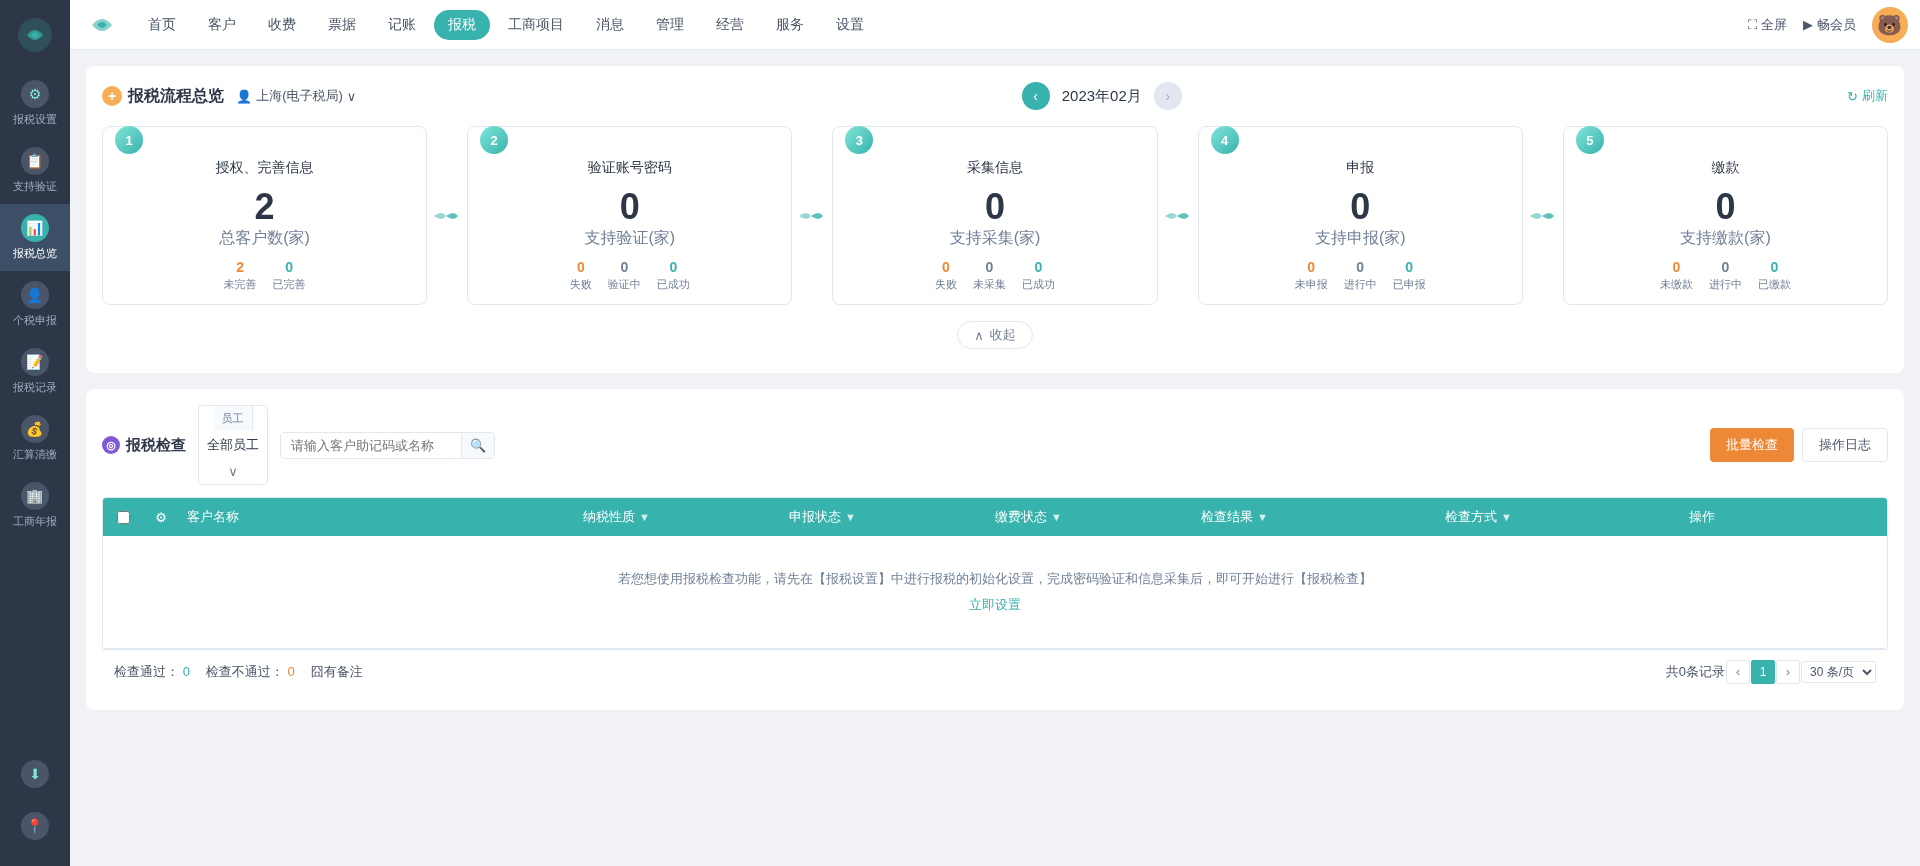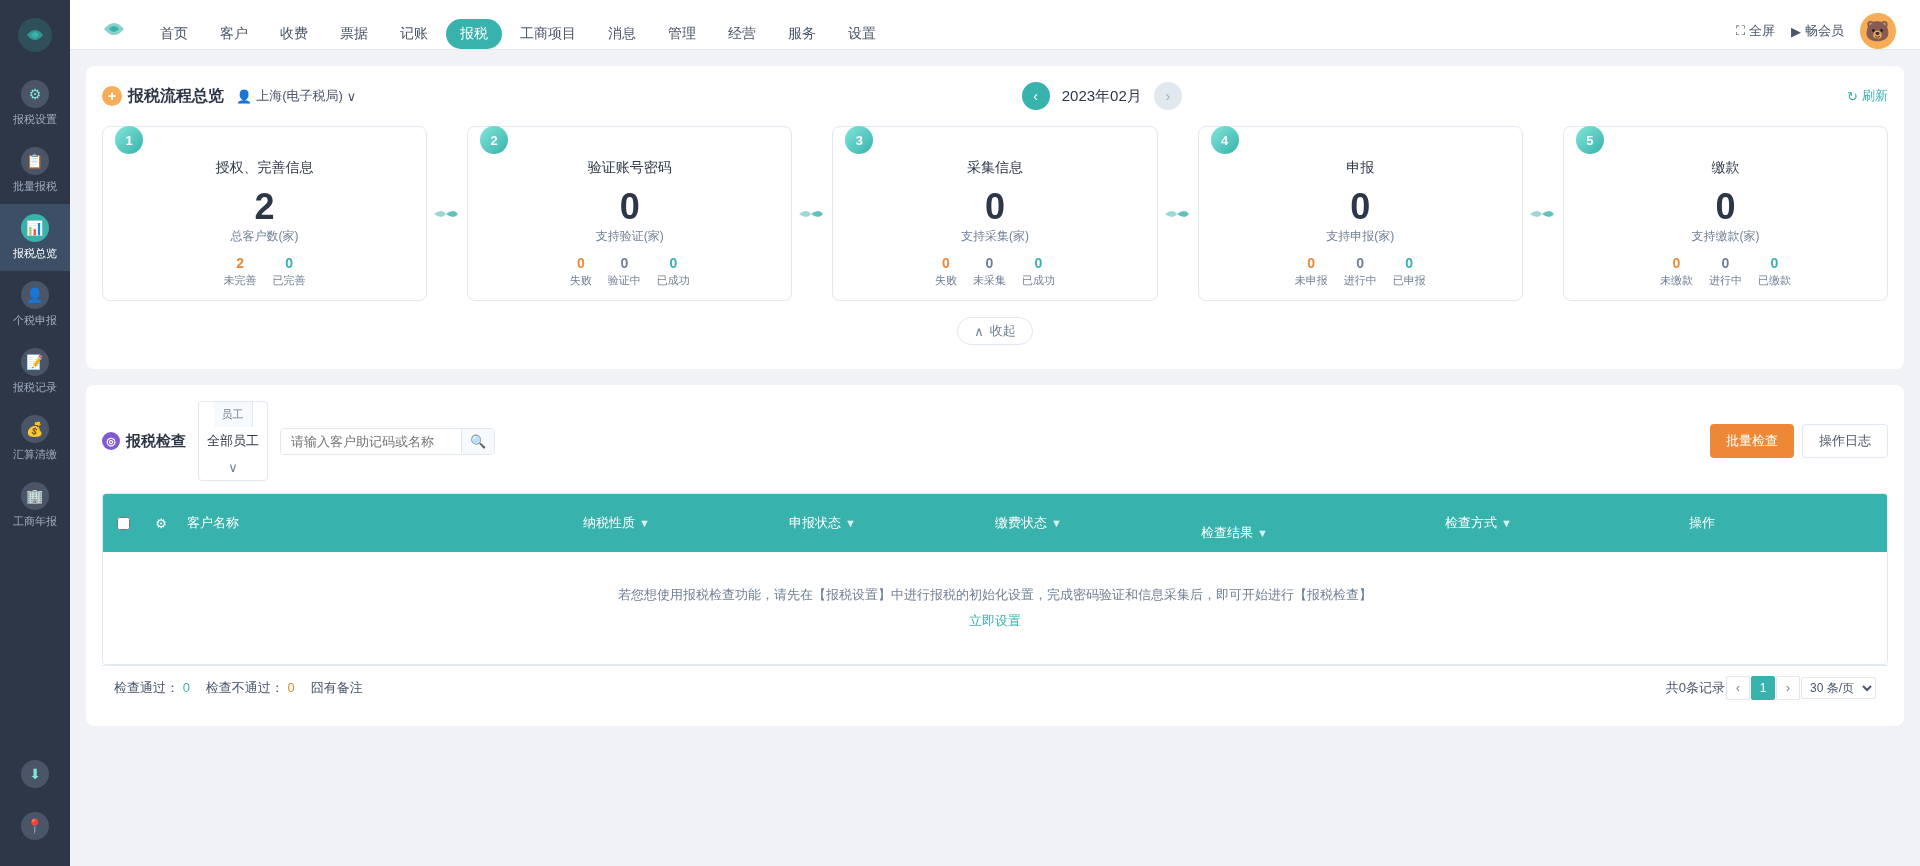--- a/index.html
+++ b/index.html
@@ -60,22 +60,22 @@
     .main-container {
       flex: 1;
       display: flex;
       flex-direction: column;
       overflow: hidden;
     }
     .topnav {
       background: #fff;
       height: 50px;
       display: flex;
-      align-items: flex-end;
-      padding: 0 24px;
+      align-items: center;
+      padding: 0 12px;
       border-bottom: 1px solid #e2e8f0;
       flex-shrink: 0;
     }
     .topnav-logo {
       width: 40px;
       height: 40px;
       display: flex;
       align-items: center;
       justify-content: center;
       margin-right: 12px;
@@ -247,21 +247,21 @@
       text-align: center;
     }
     .flow-step-count {
       font-size: 36px;
       font-weight: bold;
       color: #2d3748;
       text-align: center;
       line-height: 1.2;
     }
     .flow-step-label {
-      font-size: 12px;
+      font-size: 16px;
       color: #718096;
       text-align: center;
       margin-bottom: 10px;
     }
     .flow-step-stats {
       display: flex;
       justify-content: center;
       gap: 16px;
       margin-top: 8px;
     }
@@ -426,21 +426,21 @@
       align-items: center;
       gap: 4px;
       white-space: nowrap;
     }
     .th-check { width: 40px; flex-shrink: 0; justify-content: center; }
     .th-gear { width: 36px; flex-shrink: 0; justify-content: center; }
     .th-name { flex: 2; }
     .th-tax { flex: 1; }
     .th-declare { flex: 1; }
     .th-pay { flex: 1; }
-    .th-result { flex: 1.2; margin-top: 20px; }
+    .th-result { flex: 1.2; }
     .th-method { flex: 1.2; }
     .th-op { flex: 1; }
 
     .table-body {
       min-height: 100px;
       display: flex;
       align-items: center;
       justify-content: center;
       flex-direction: column;
       padding: 30px;
@@ -516,21 +516,21 @@
       <path d="M14 18 Q18 12 22 18 Q18 24 14 18Z" fill="#38b2ac"></path>
     </svg>
   </div>
 
   <div class="sidebar-item">
     <div class="icon-circle">⚙</div>
     <span>报税设置</span>
   </div>
   <div class="sidebar-item">
     <div class="icon-circle">📋</div>
-    <span>批量报税</span>
+    <span>支持验证</span>
   </div>
   <div class="sidebar-item" style="background:#3d4f66;color:#81e6d9;">
     <div class="icon-circle" style="background:#38b2ac;color:#fff;">📊</div>
     <span style="color:#fff;">报税总览</span>
   </div>
   <div class="sidebar-item">
     <div class="icon-circle">👤</div>
     <span>个税申报</span>
   </div>
   <div class="sidebar-item">

